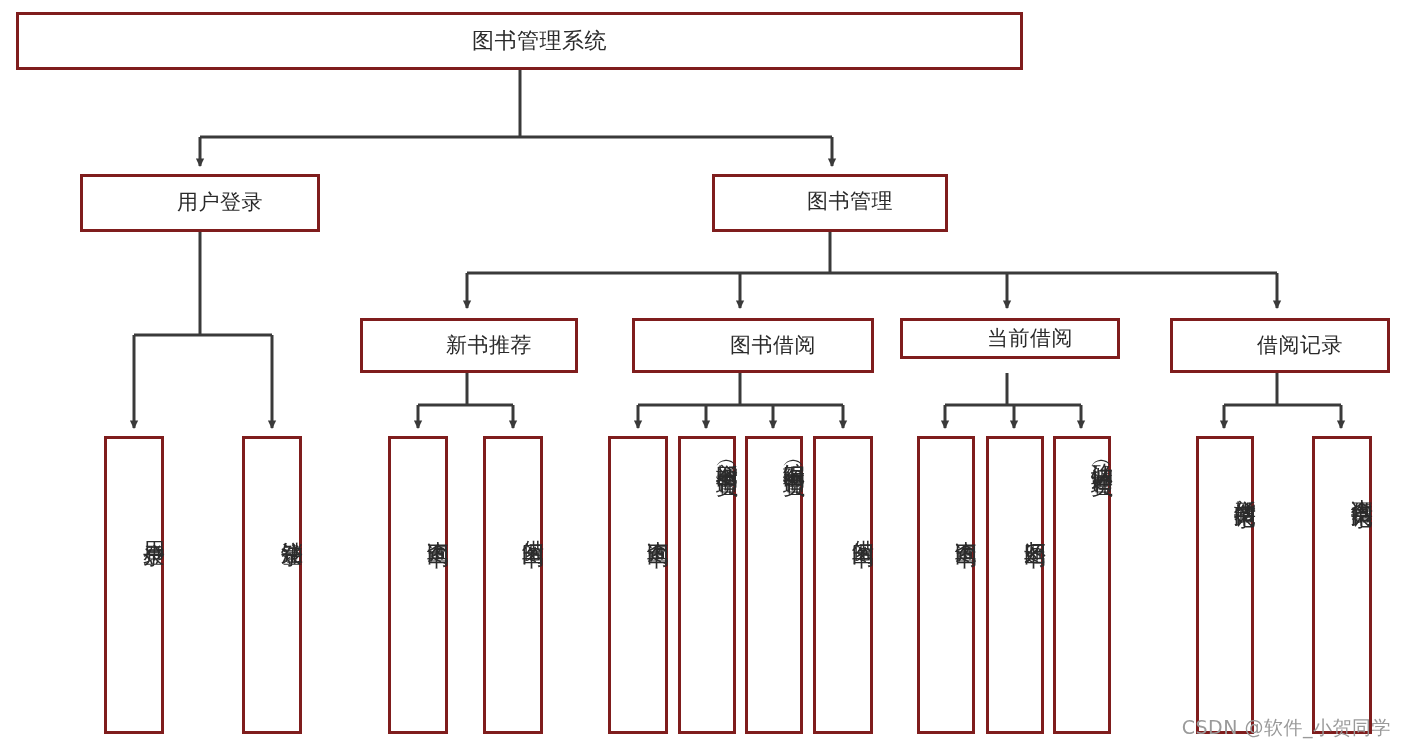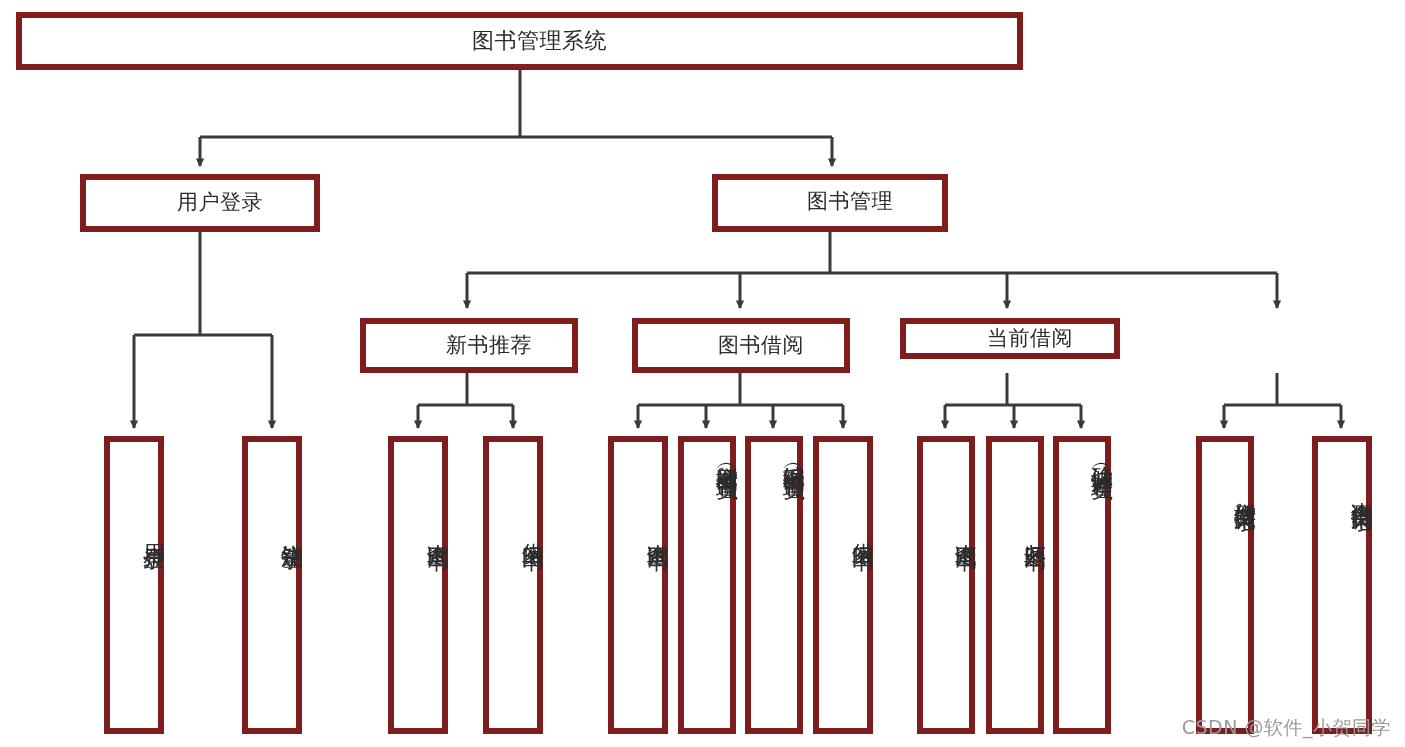--- a/index.html
+++ b/index.html
@@ -23,21 +23,21 @@
     left: 0;
     top: 0;
     width: 1405px;
     height: 747px;
     pointer-events: none;
   }
   .node {
     position: absolute;
     box-sizing: border-box;
     background: #ffffff;
-    border: 6px solid #7f1d1d;
+    border: 3px solid #7f1d1d;
     display: flex;
     align-items: center;
     justify-content: center;
     color: #262626;
     z-index: 2;
     padding-left: 40px;
   }
   .node .label {
     display: block;
     text-align: center;
@@ -136,26 +136,29 @@
   <div class="node horizontal" style="left:80px; top:174px; width:240px; height:58px;">
     <span class="label">用户登录</span>
   </div>
   <div class="node horizontal" style="left:712px; top:174px; width:236px; height:58px;font-family:Liberation Mono, monospace;">
     <span class="label">图书管理</span>
   </div>
 
   <div class="node horizontal" style="left:360px; top:318px; width:218px; height:55px;">
     <span class="label">新书推荐</span>
   </div>
-  <div class="node horizontal" style="left:632px; top:318px; width:218px; height:55px;">
+  <div class="node horizontal" style="left:632px; top:318px; width:242px; height:55px;">
     <span class="label">图书借阅</span>
   </div>
   <div class="node horizontal" style="left:900px; top:318px; width:220px; height:41px;">
     <span class="label">当前借阅</span>
   </div>
+  <div class="node horizontal" style="left:1170px; top:318px; width:220px; height:55px;">
+    <span class="label">借阅记录</span>
+  </div>
 
   <div class="node vertical" style="left:104px; top:436px; width:60px; height:298px; padding-top:84px;">
     <span class="label">用户登录</span>
   </div>
   <div class="node vertical" style="left:242px; top:436px; width:60px; height:298px; padding-top:84px;">
     <span class="label">注销登录</span>
   </div>
 
   <div class="node vertical" style="left:388px; top:436px; width:60px; height:298px; padding-top:84px;">
     <span class="label">查询图书</span>

